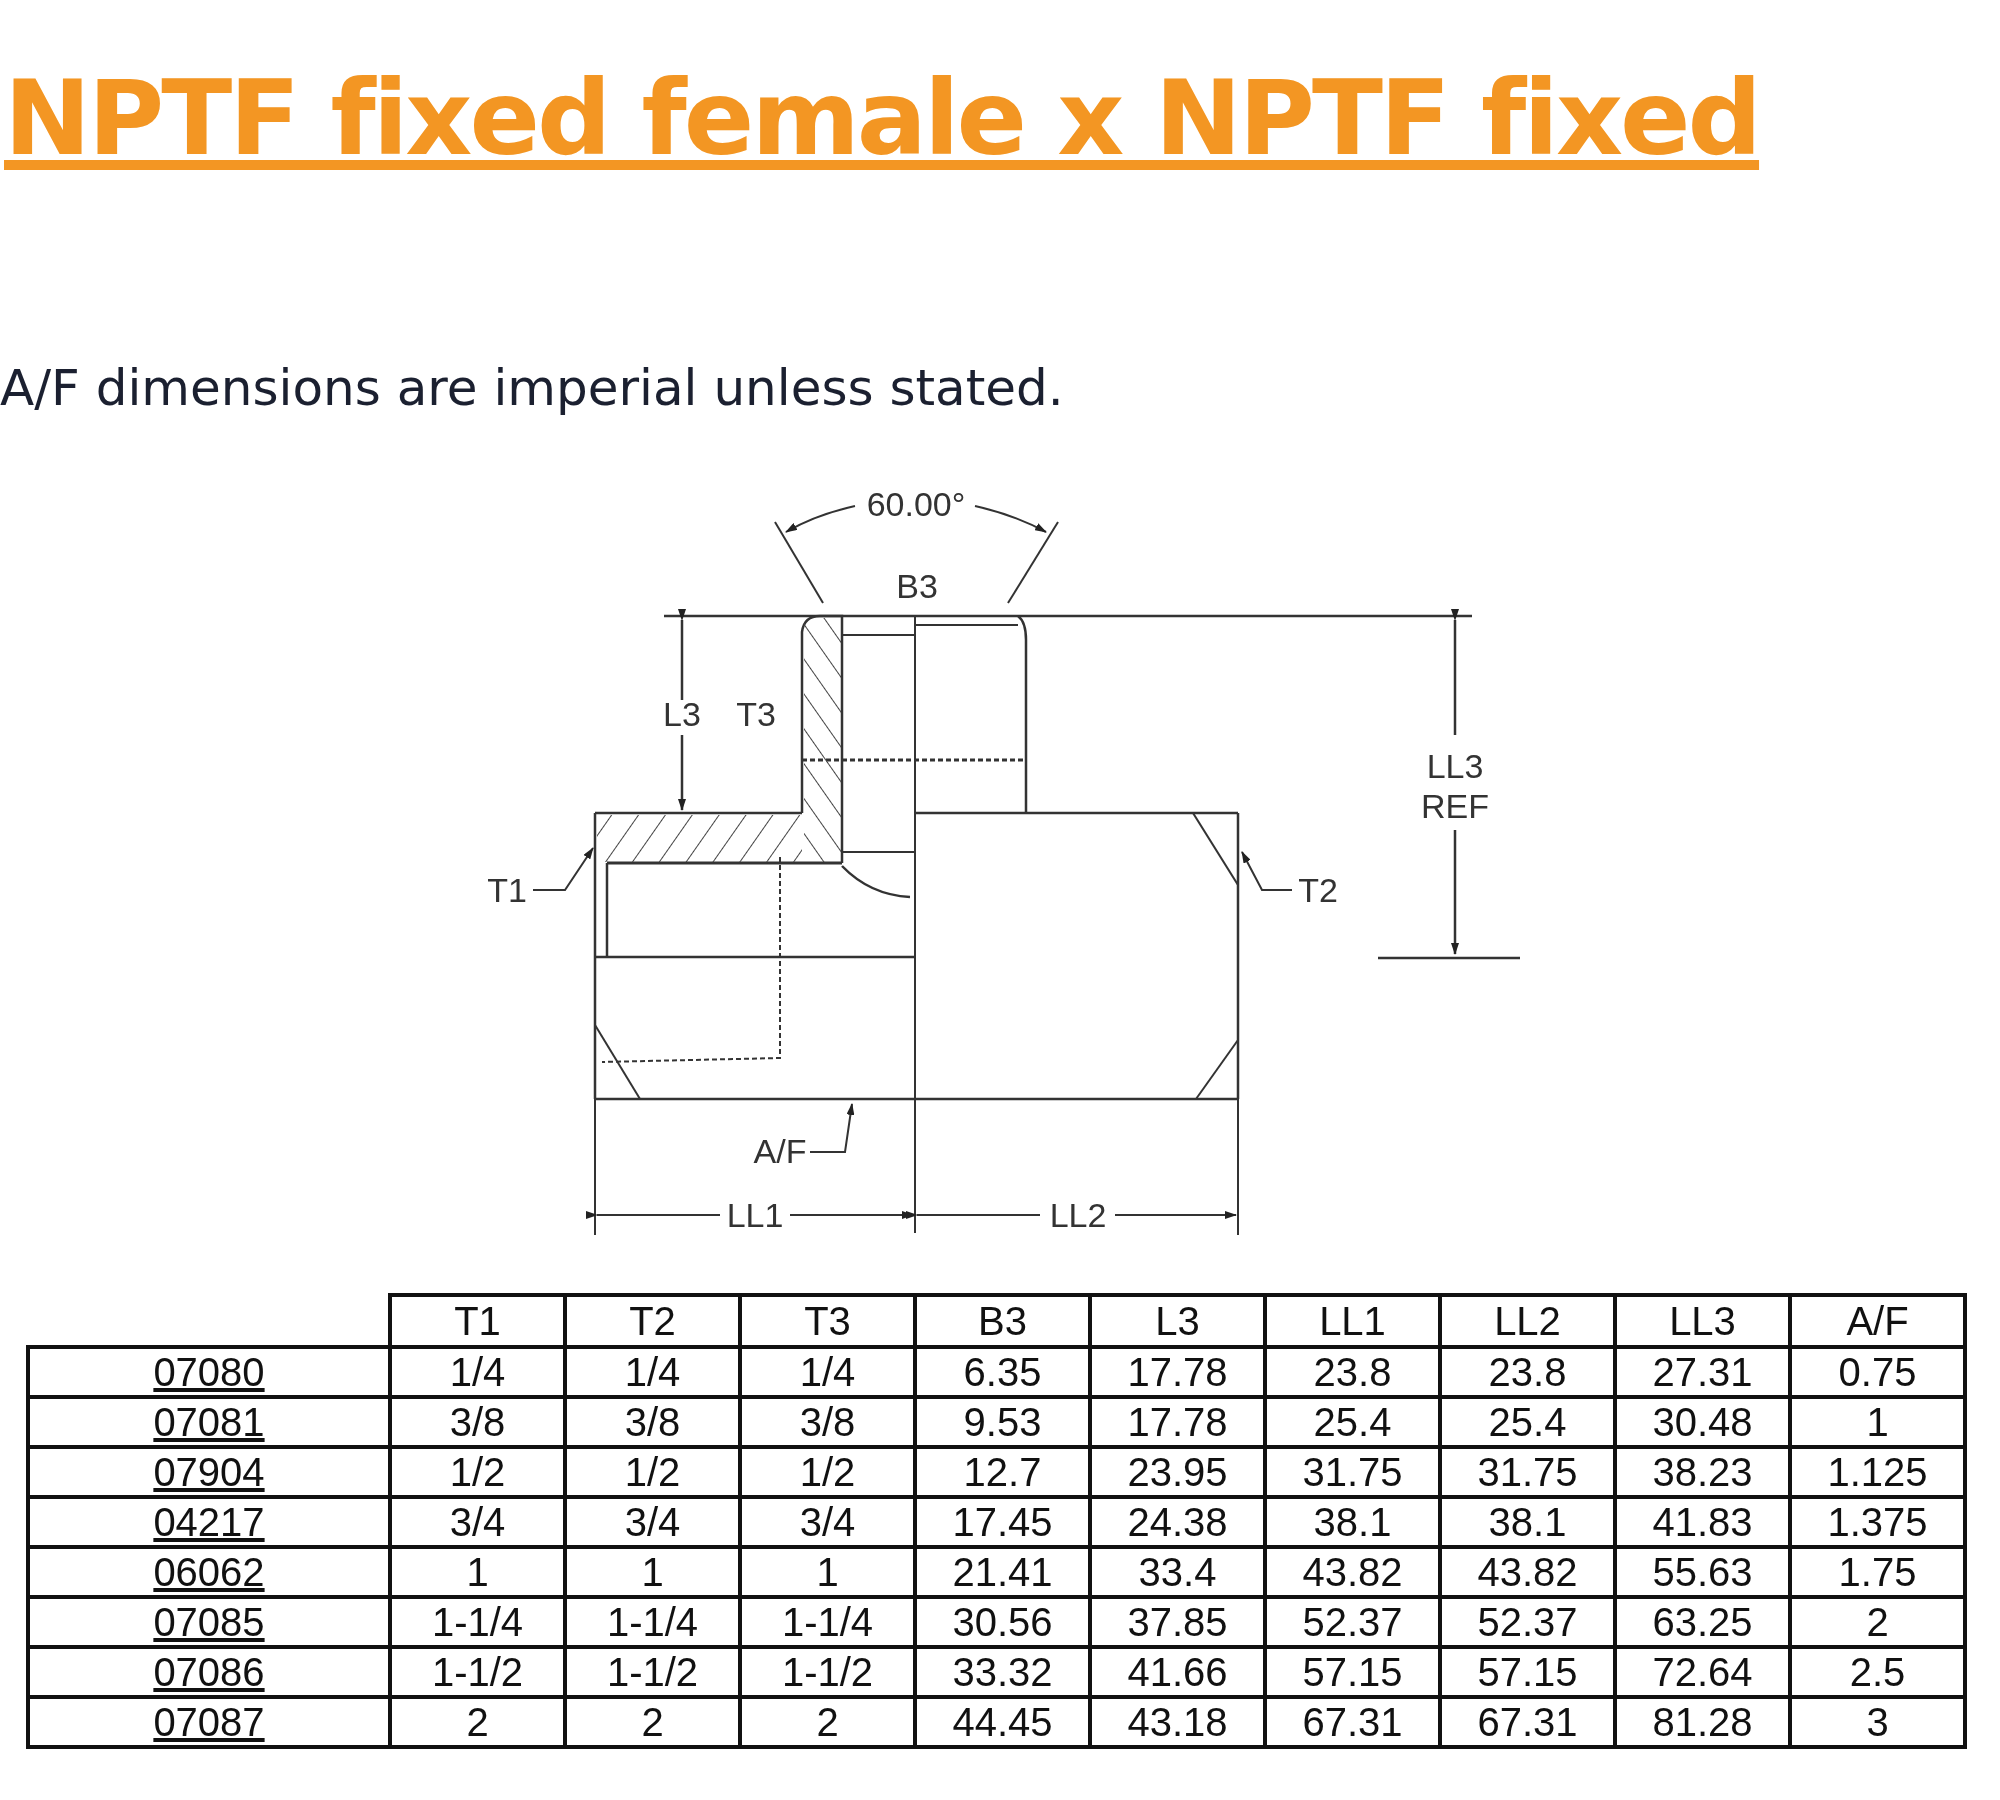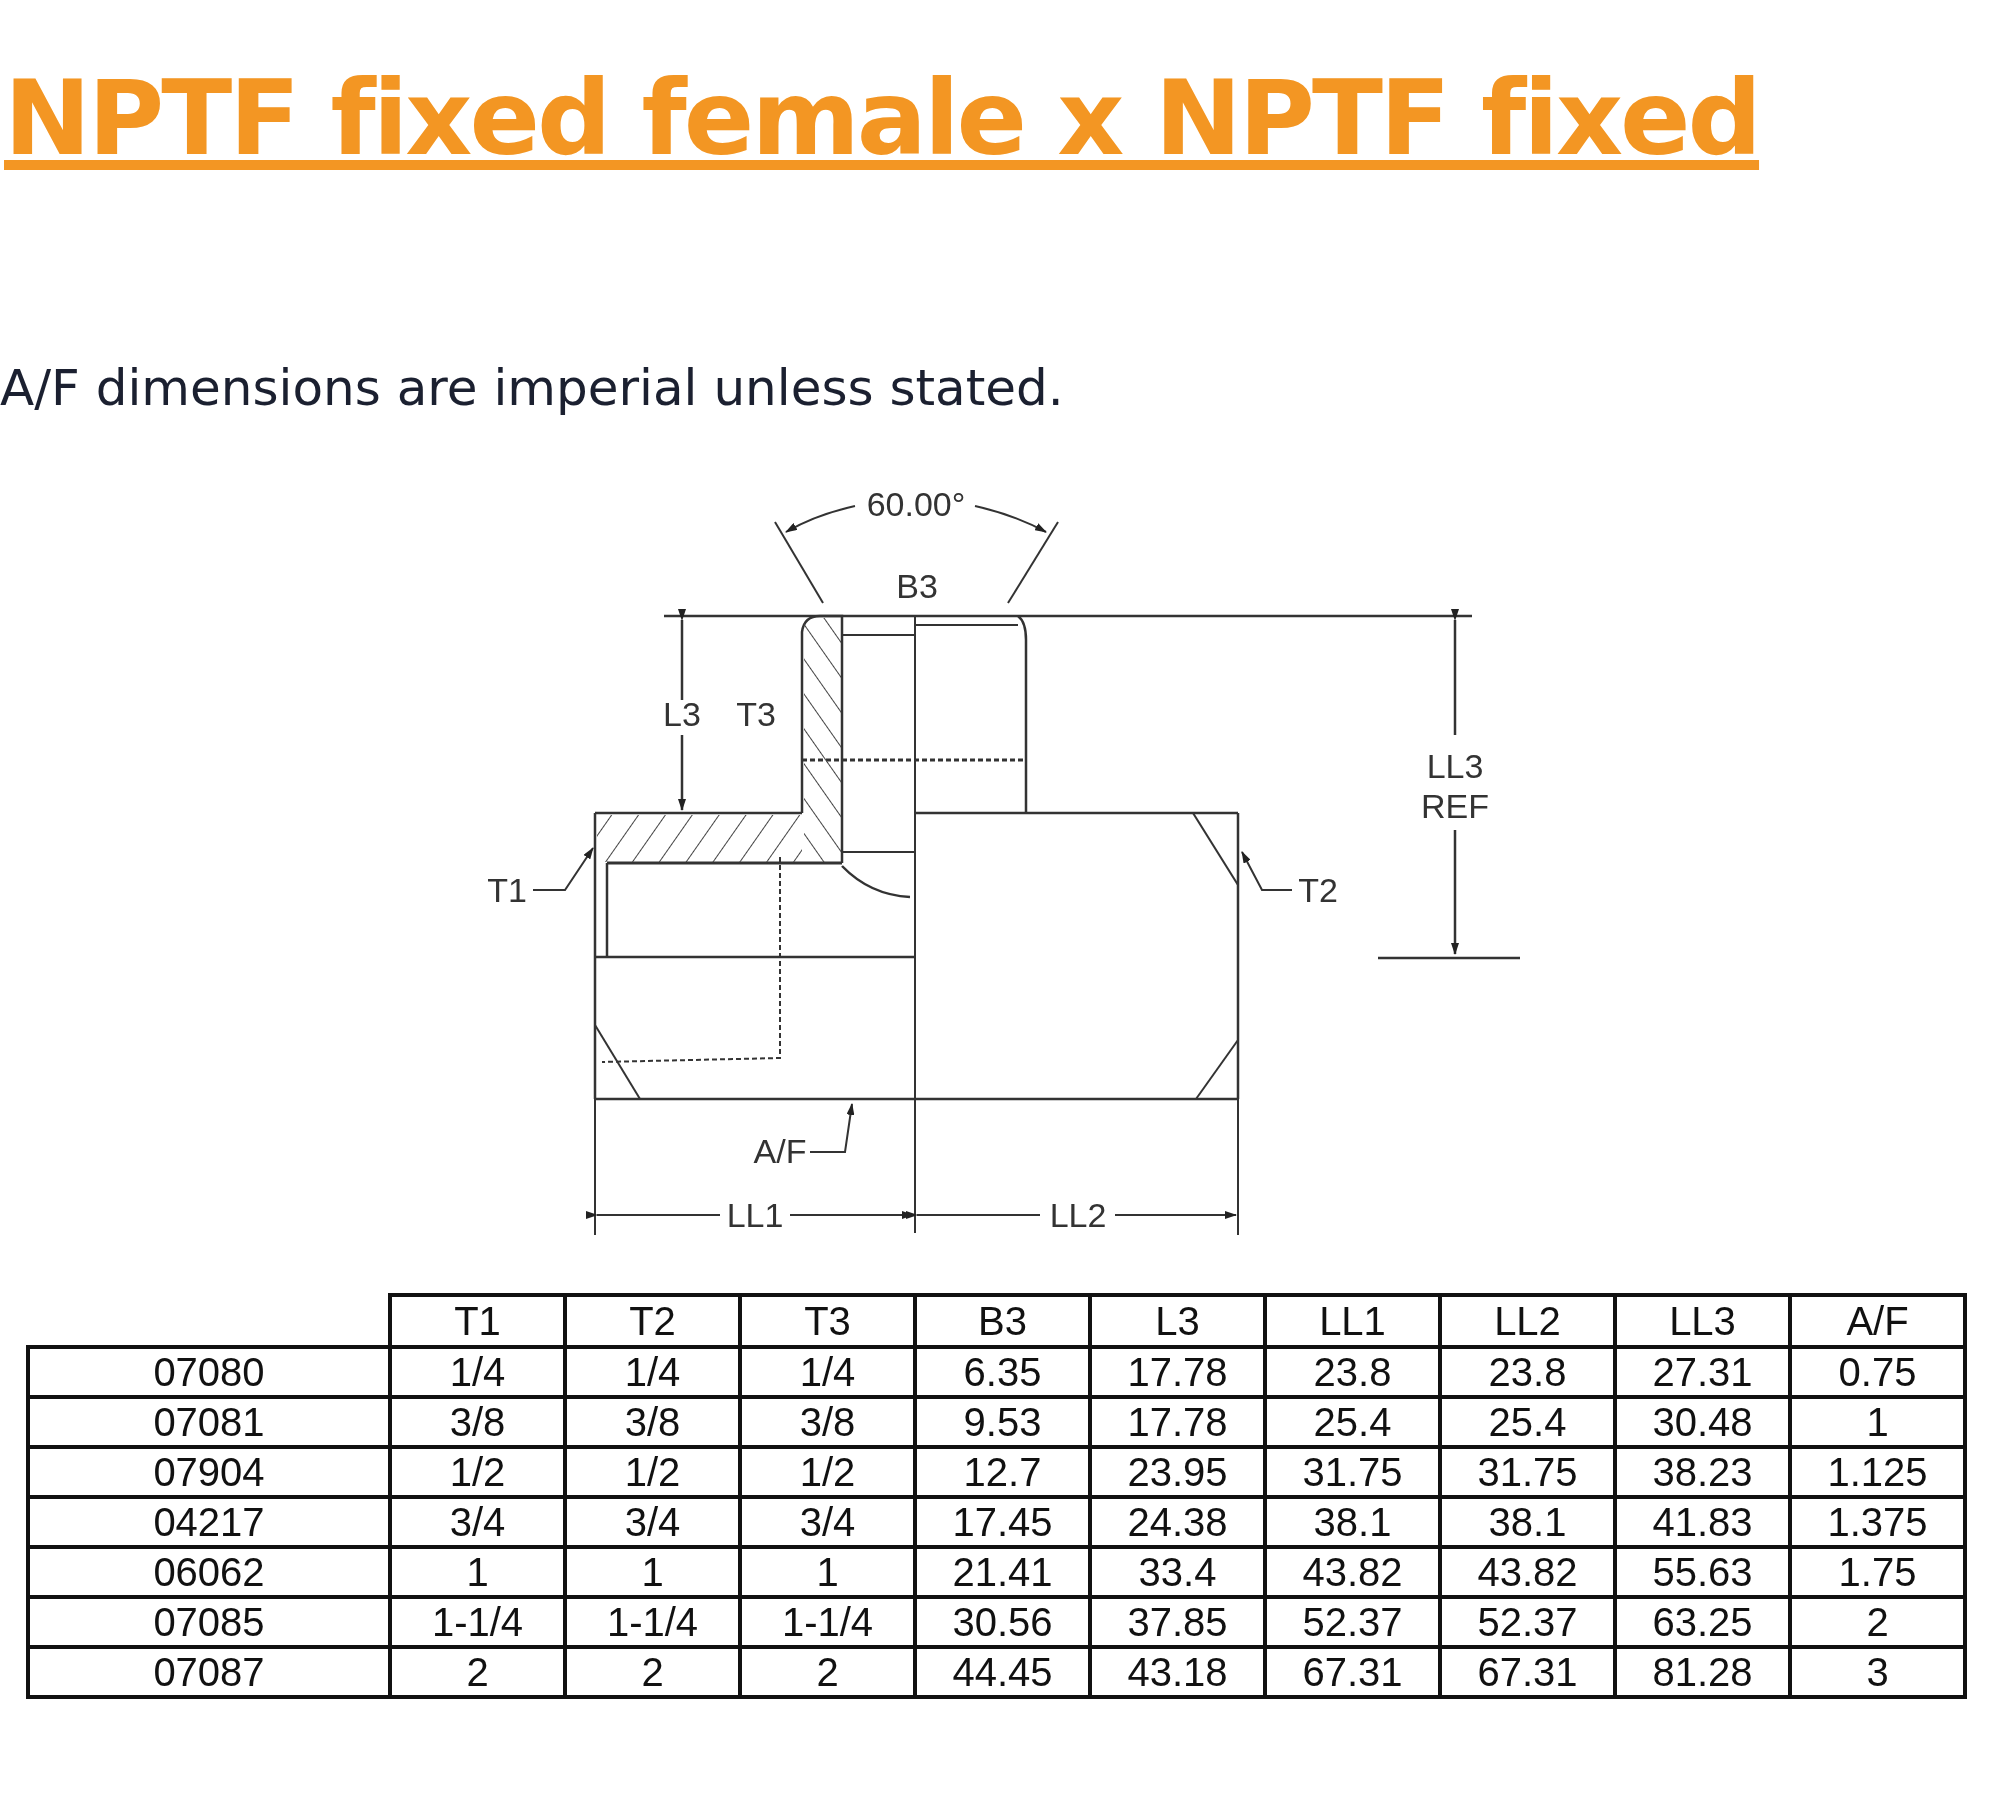--- a/index.html
+++ b/index.html
@@ -21,21 +21,21 @@
     position: absolute; left: 26px; top: 1293px;
     border-collapse: collapse; font-family: "Liberation Sans", sans-serif;
     font-size: 40px; color: #111;
   }
   .spec-table td, .spec-table th {
     border: 4px solid #111; text-align: center; padding: 0; font-weight: normal;
     height: 46px; line-height: 46px;
   }
   .spec-table th { height: 48px; line-height: 48px; }
   .spec-table th.blank { border: none; border-bottom: 4px solid #111; }
-  .spec-table .c0 { width: 358px; }
+  .spec-table .c0 { width: 358px; text-decoration: underline; }
   .spec-table .cn { width: 171px; }
 </style>
 </head>
 <body>
 
 <div class="title">
   <span>NPTF fixed female x NPTF fixed</span>
 </div>
 <div class="subtitle">A/F dimensions are imperial unless stated.</div>
 
@@ -209,20 +209,32 @@
         <td class="cn">1-1/4</td>
         <td class="cn">1-1/4</td>
         <td class="cn">30.56</td>
         <td class="cn">37.85</td>
         <td class="cn">52.37</td>
         <td class="cn">52.37</td>
         <td class="cn">63.25</td>
         <td class="cn">2</td>
       </tr>
       <tr>
+        <td class="c0">07086</td>
+        <td class="cn">1-1/2</td>
+        <td class="cn">1-1/2</td>
+        <td class="cn">1-1/2</td>
+        <td class="cn">33.32</td>
+        <td class="cn">41.66</td>
+        <td class="cn">57.15</td>
+        <td class="cn">57.15</td>
+        <td class="cn">72.64</td>
+        <td class="cn">2.5</td>
+      </tr>
+      <tr>
         <td class="c0">07087</td>
         <td class="cn">2</td>
         <td class="cn">2</td>
         <td class="cn">2</td>
         <td class="cn">44.45</td>
         <td class="cn">43.18</td>
         <td class="cn">67.31</td>
         <td class="cn">67.31</td>
         <td class="cn">81.28</td>
         <td class="cn">3</td>

